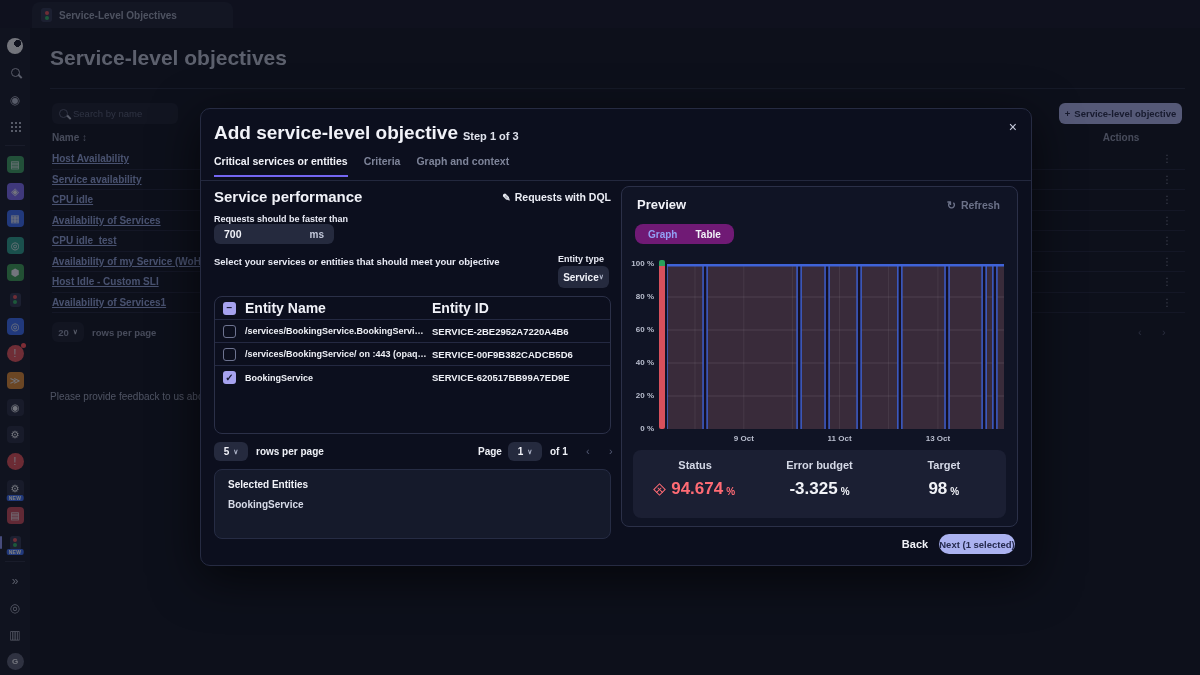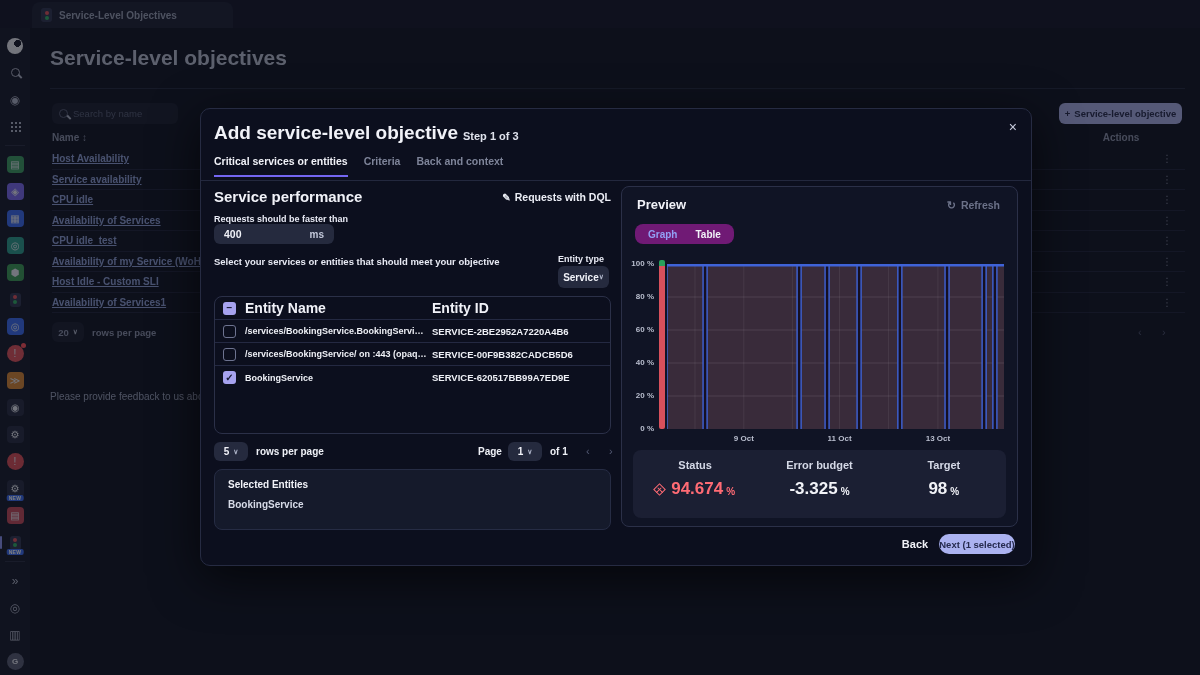--- a/index.html
+++ b/index.html
@@ -87,21 +87,21 @@
 
   #pagi { left:13px; top:333px; width:397px; height:20px; }
   #rpp-select { left:0; top:0; width:34px; height:19px; background:#252a3e; border-radius:6px; display:flex; align-items:center; justify-content:center; gap:4px; color:#f1f2f8; font-size:10px; font-weight:bold; }
   #rpp-label { left:42px; top:4px; font-size:10px; font-weight:bold; color:#eef0f6; }
   #page-label { left:264px; top:4px; font-size:10px; font-weight:bold; color:#eef0f6; }
   #page-select { left:294px; top:0; width:34px; height:19px; background:#252a3e; border-radius:6px; display:flex; align-items:center; justify-content:center; gap:4px; color:#f1f2f8; font-size:10px; font-weight:bold; }
   #of-label { left:336px; top:4px; font-size:10px; font-weight:bold; color:#eef0f6; }
   #pg-prev { left:372px; top:3px; color:#545a74; font-size:11px; }
   #pg-next { left:395px; top:3px; color:#545a74; font-size:11px; }
 
-  #selected-box { left:13px; top:360px; width:397px; height:61px; background:#151a2b; border:1px solid #262c44; border-radius:8px; padding:9px 13px; }
+  #selected-box { left:13px; top:360px; width:397px; height:70px; background:#151a2b; border:1px solid #262c44; border-radius:8px; padding:9px 13px; }
   #selected-title { font-size:10px; font-weight:bold; color:#f1f2f8; }
   #selected-items { margin-top:9px; font-size:10px; font-weight:bold; color:#d7dbe8; }
 
   
   #preview { left:420px; top:77px; width:397px; height:341px; background:#101425; border:1px solid #2b3048; border-radius:8px; }
   #preview-title { left:15px; top:10px; font-size:13px; font-weight:bold; color:#f1f2f8; }
   #refresh { right:17px; top:12px; font-size:10.5px; font-weight:bold; color:#6b7188; }
   #refresh .ric { margin-right:5px; font-size:11px; }
   #view-tabs { left:13px; top:37px; height:20px; background:#701a75; border-radius:8px; display:flex; align-items:center; padding:0 4px; }
   .vtab { font-size:10px; font-weight:bold; padding:0 9px; color:#f1f2f8; }
@@ -241,32 +241,32 @@
   <div id="dim" class="abs"></div>
 
   <div id="modal" class="abs">
     <div id="modal-title" class="abs">Add service-level objective</div>
     <div id="modal-step" class="abs">Step 1 of 3</div>
     <div id="modal-close" class="abs">×</div>
 
     <div id="modal-tabs" class="abs">
         <span class="mtab active">Critical services or entities</span>
         <span class="mtab">Criteria</span>
-        <span class="mtab">Back and context</span>
+        <span class="mtab">Graph and context</span>
       </div>
     <div id="tabs-border" class="abs"></div>
 
     <div id="section-title" class="abs">Service performance</div>
     <div id="customize-dql" class="abs">
       <span class="pencil">✎</span><span>Requests with DQL</span>
     </div>
 
     <div id="threshold-label" class="abs">Requests should be faster than</div>
     <div id="threshold-input" class="abs">
-      <span class="val">400</span>
+      <span class="val">700</span>
       <span class="unit">ms</span>
     </div>
 
     <div id="entity-label" class="abs">Select your services or entities that should meet your objective</div>
     <div id="entity-type-label" class="abs">Entity type</div>
     <div id="entity-type-select" class="abs">
       <span>Service</span>
         <span class="sel-caret">∨</span>
     </div>
 

